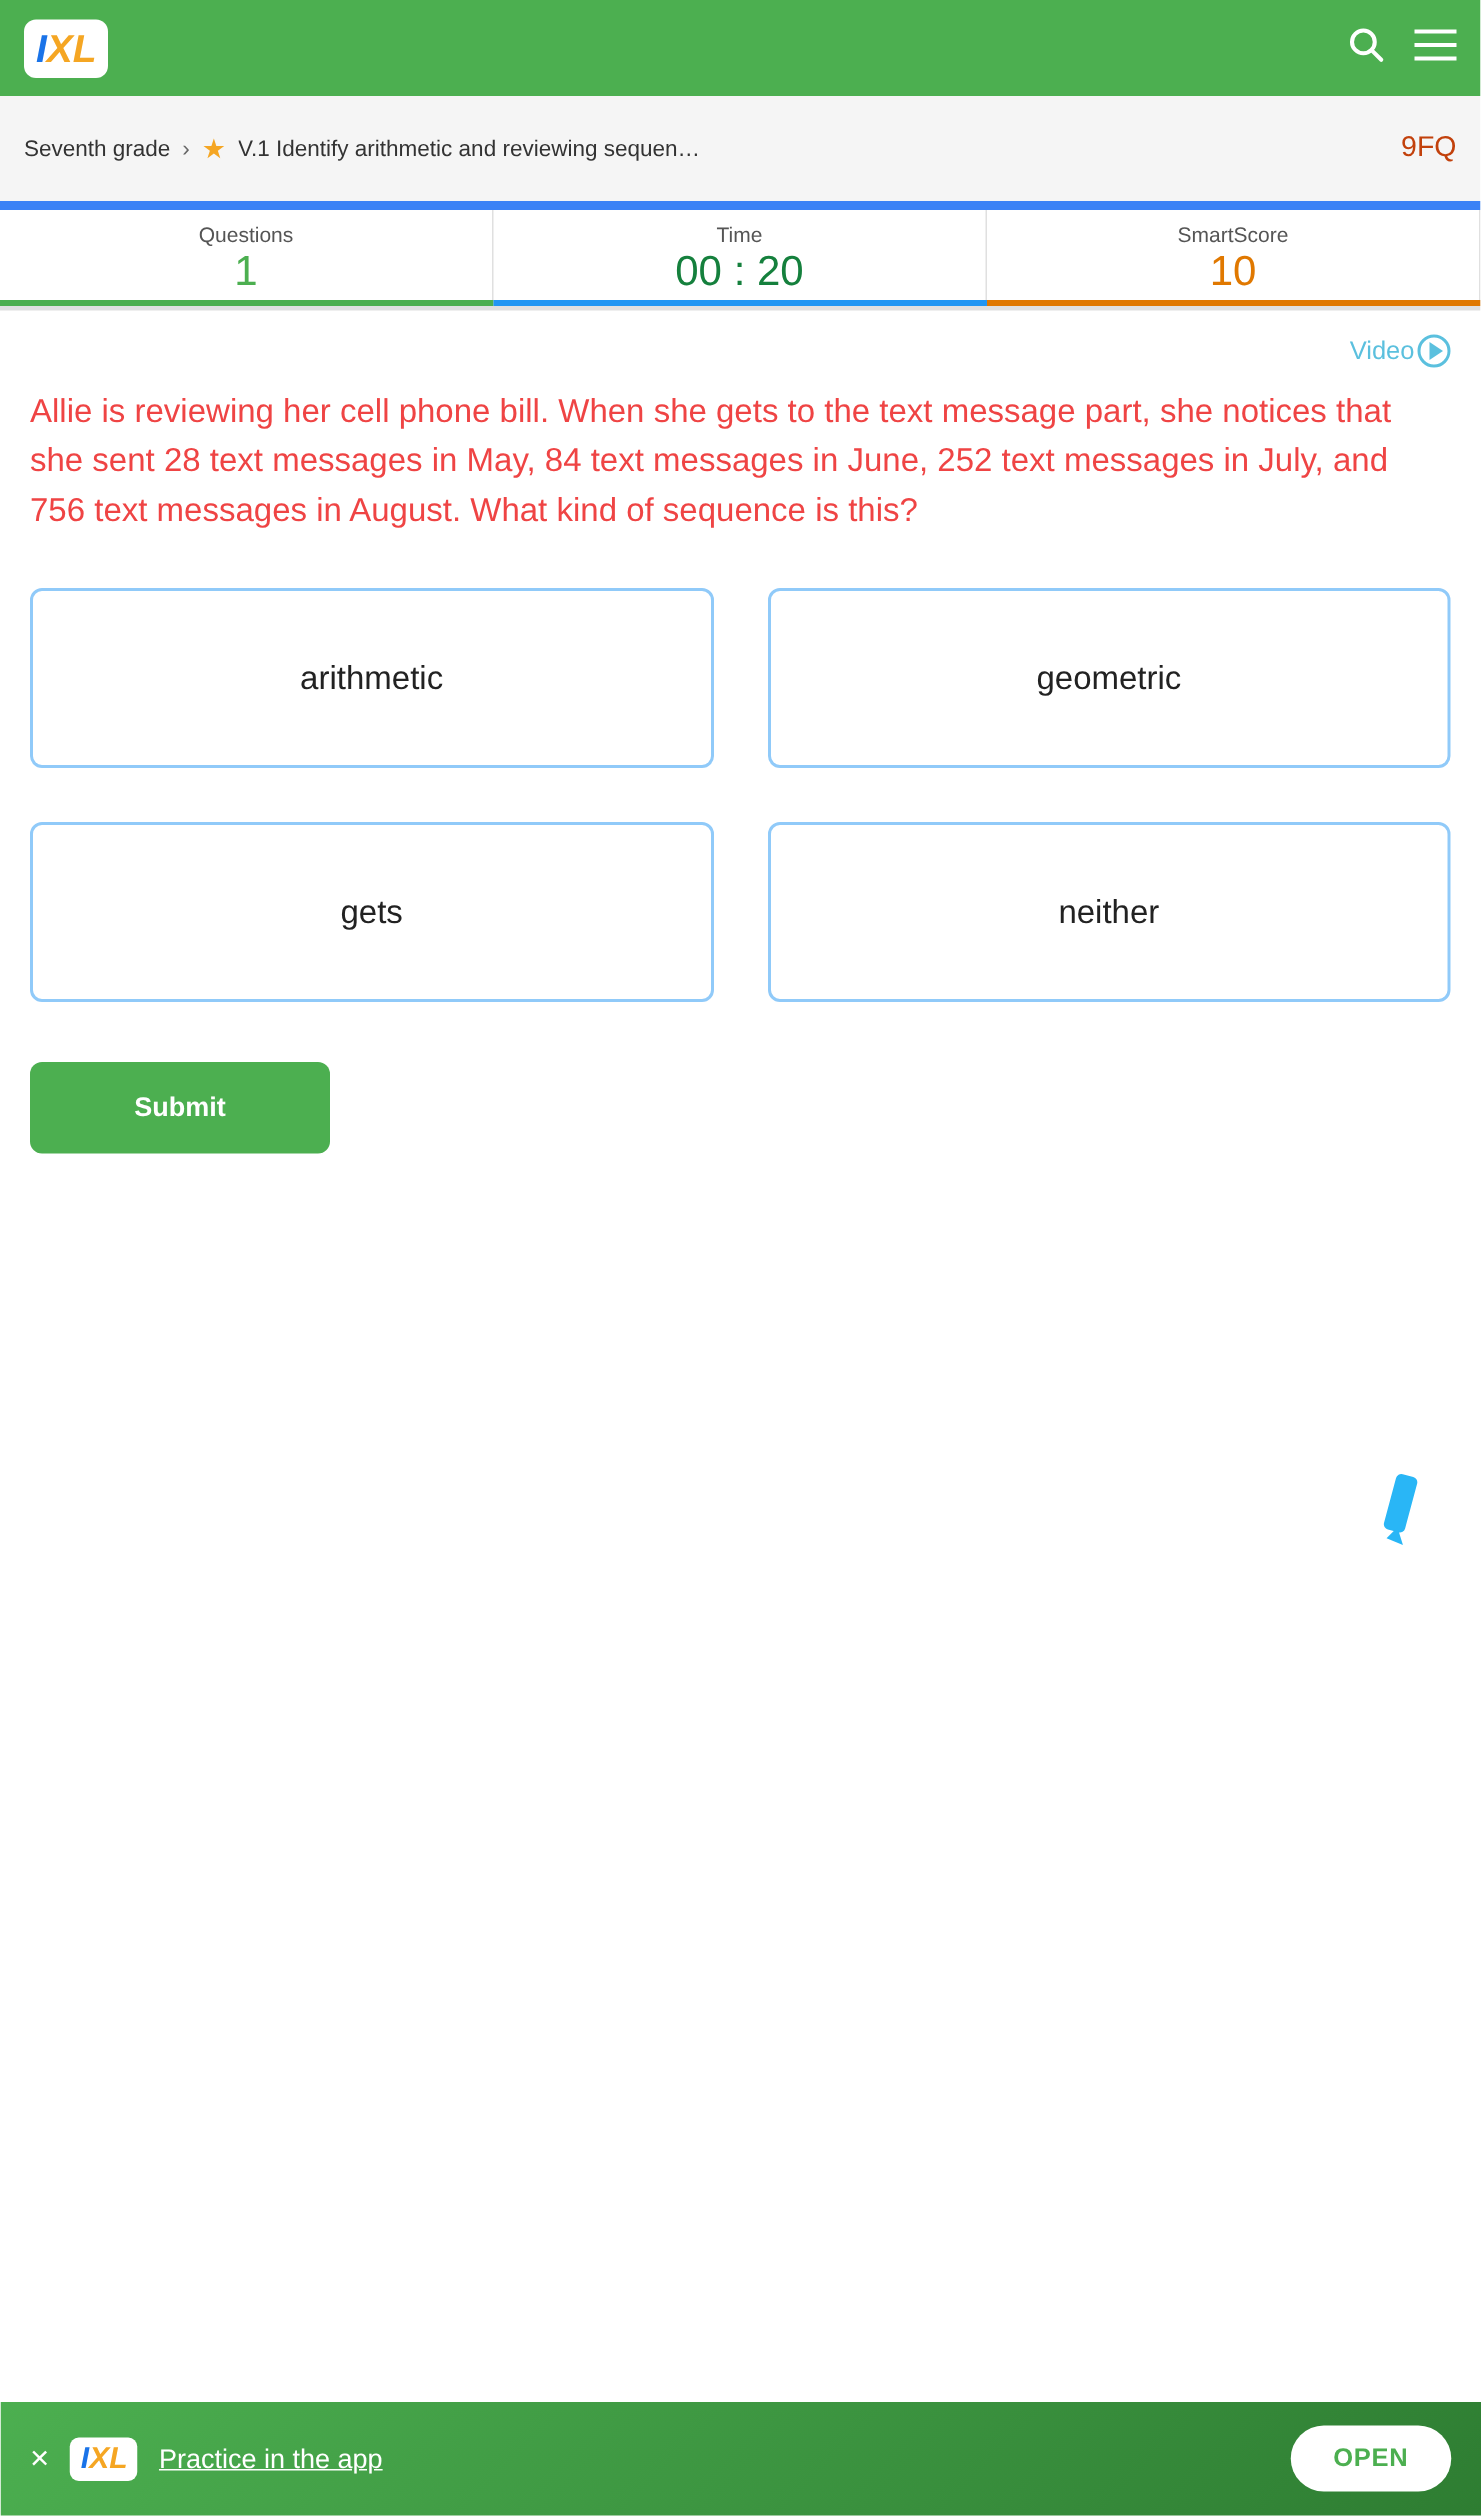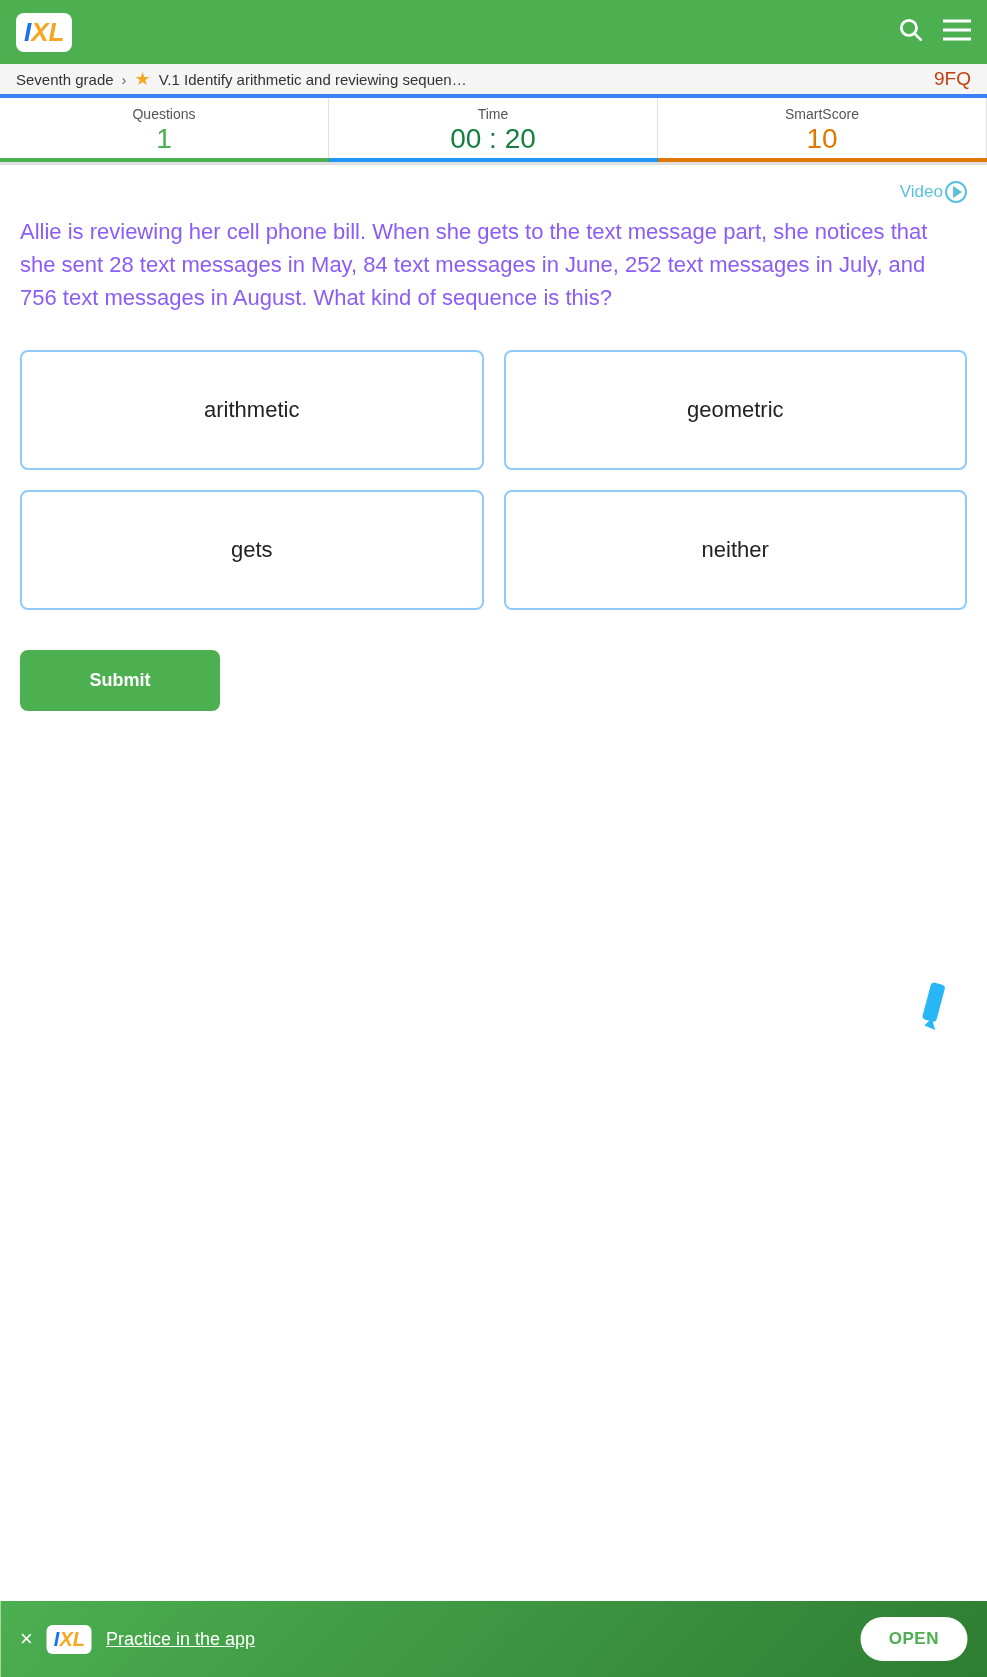--- a/index.html
+++ b/index.html
@@ -48,25 +48,25 @@
     }
     .header-icon {
       color: #fff;
       font-size: 26px;
       cursor: pointer;
     }
 
     
     .breadcrumb {
       background: #f5f5f5;
-      padding: 4px 16px;
+      padding: 24px 16px;
       display: flex;
       align-items: center;
       gap: 8px;
-      border-bottom: 4px solid #3b82f6;
+      border-bottom: 6px solid #3b82f6;
       font-size: 15px;
     }
     .breadcrumb-grade {
       color: #333;
       font-size: 15px;
     }
     .breadcrumb-chevron {
       color: #666;
       font-size: 15px;
     }
@@ -168,29 +168,29 @@
       border-top: 6px solid transparent;
       border-bottom: 6px solid transparent;
       border-left: 9px solid #5bc0de;
       margin-left: 2px;
     }
 
     
     .question-text {
       font-size: 22px;
       line-height: 1.5;
-      color: #8b5cf6;
+      color: #ef4444;
       margin-bottom: 36px;
     }
 
     
     .answer-grid {
       display: grid;
       grid-template-columns: 1fr 1fr;
-      gap: 20px;
+      gap: 36px;
       margin-bottom: 40px;
     }
     .answer-btn {
       border: 2px solid #90caf9;
       border-radius: 8px;
       background: #fff;
       padding: 28px 16px;
       font-size: 22px;
       color: #222;
       cursor: pointer;

